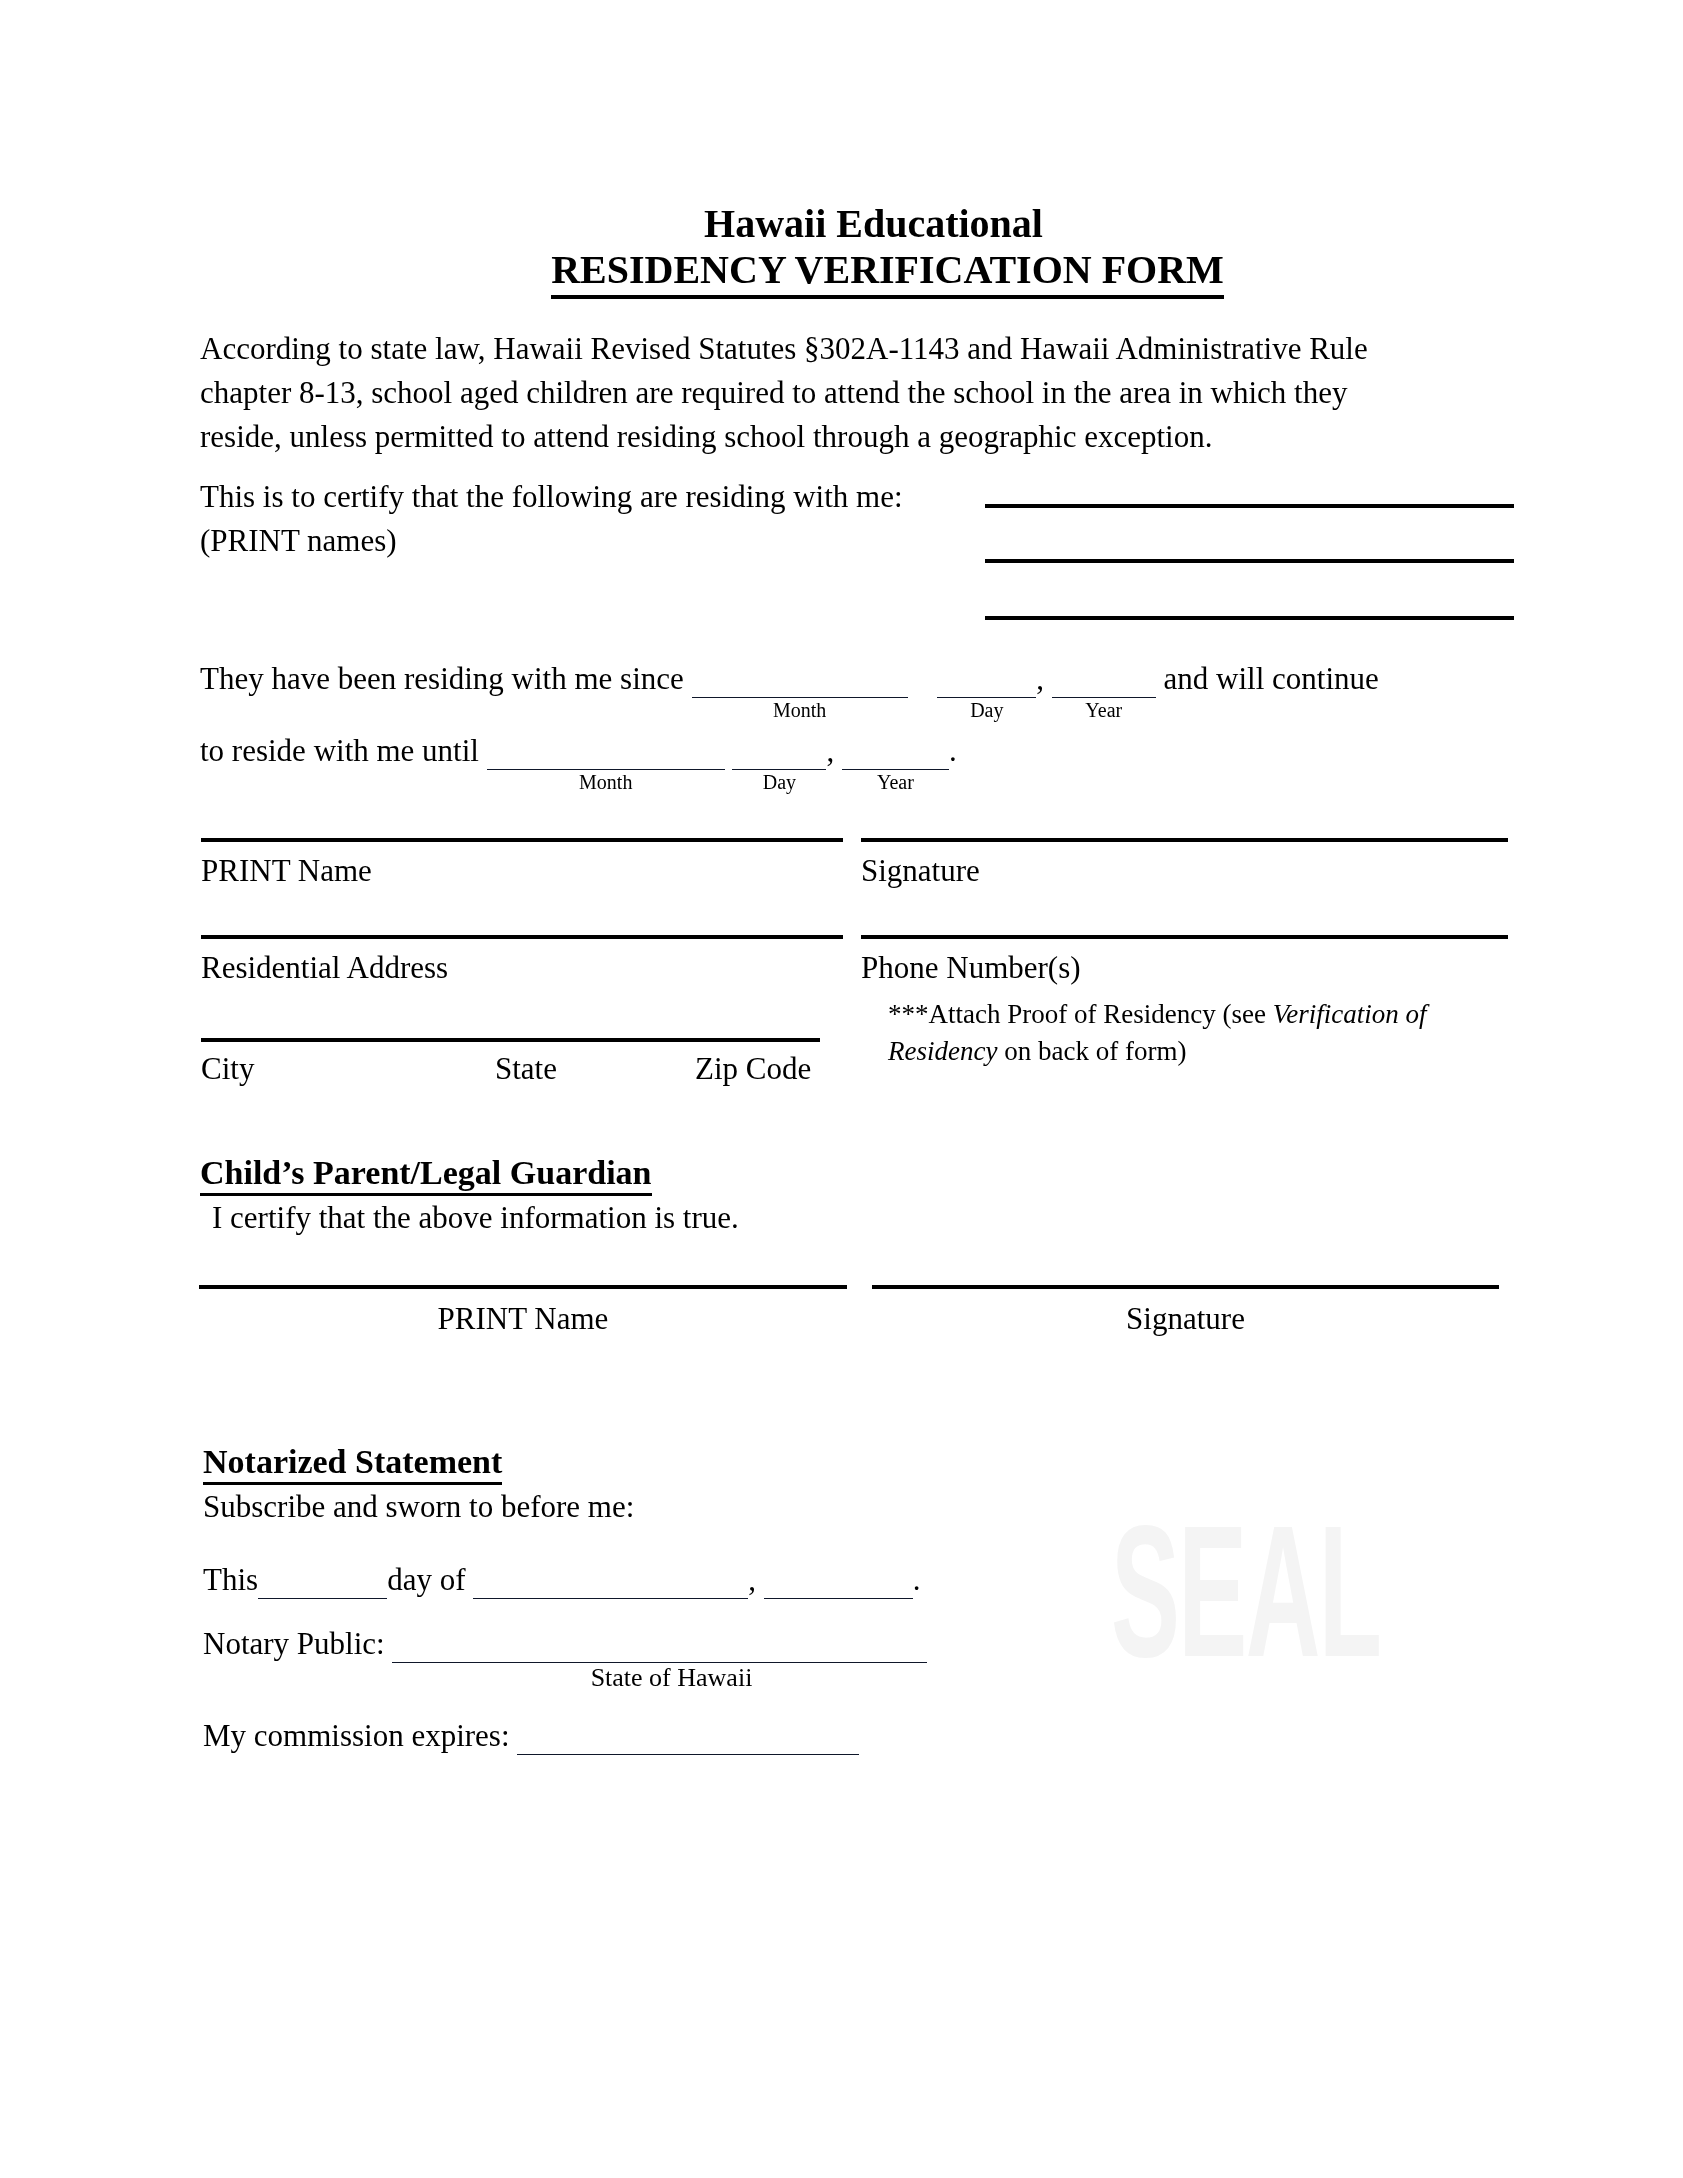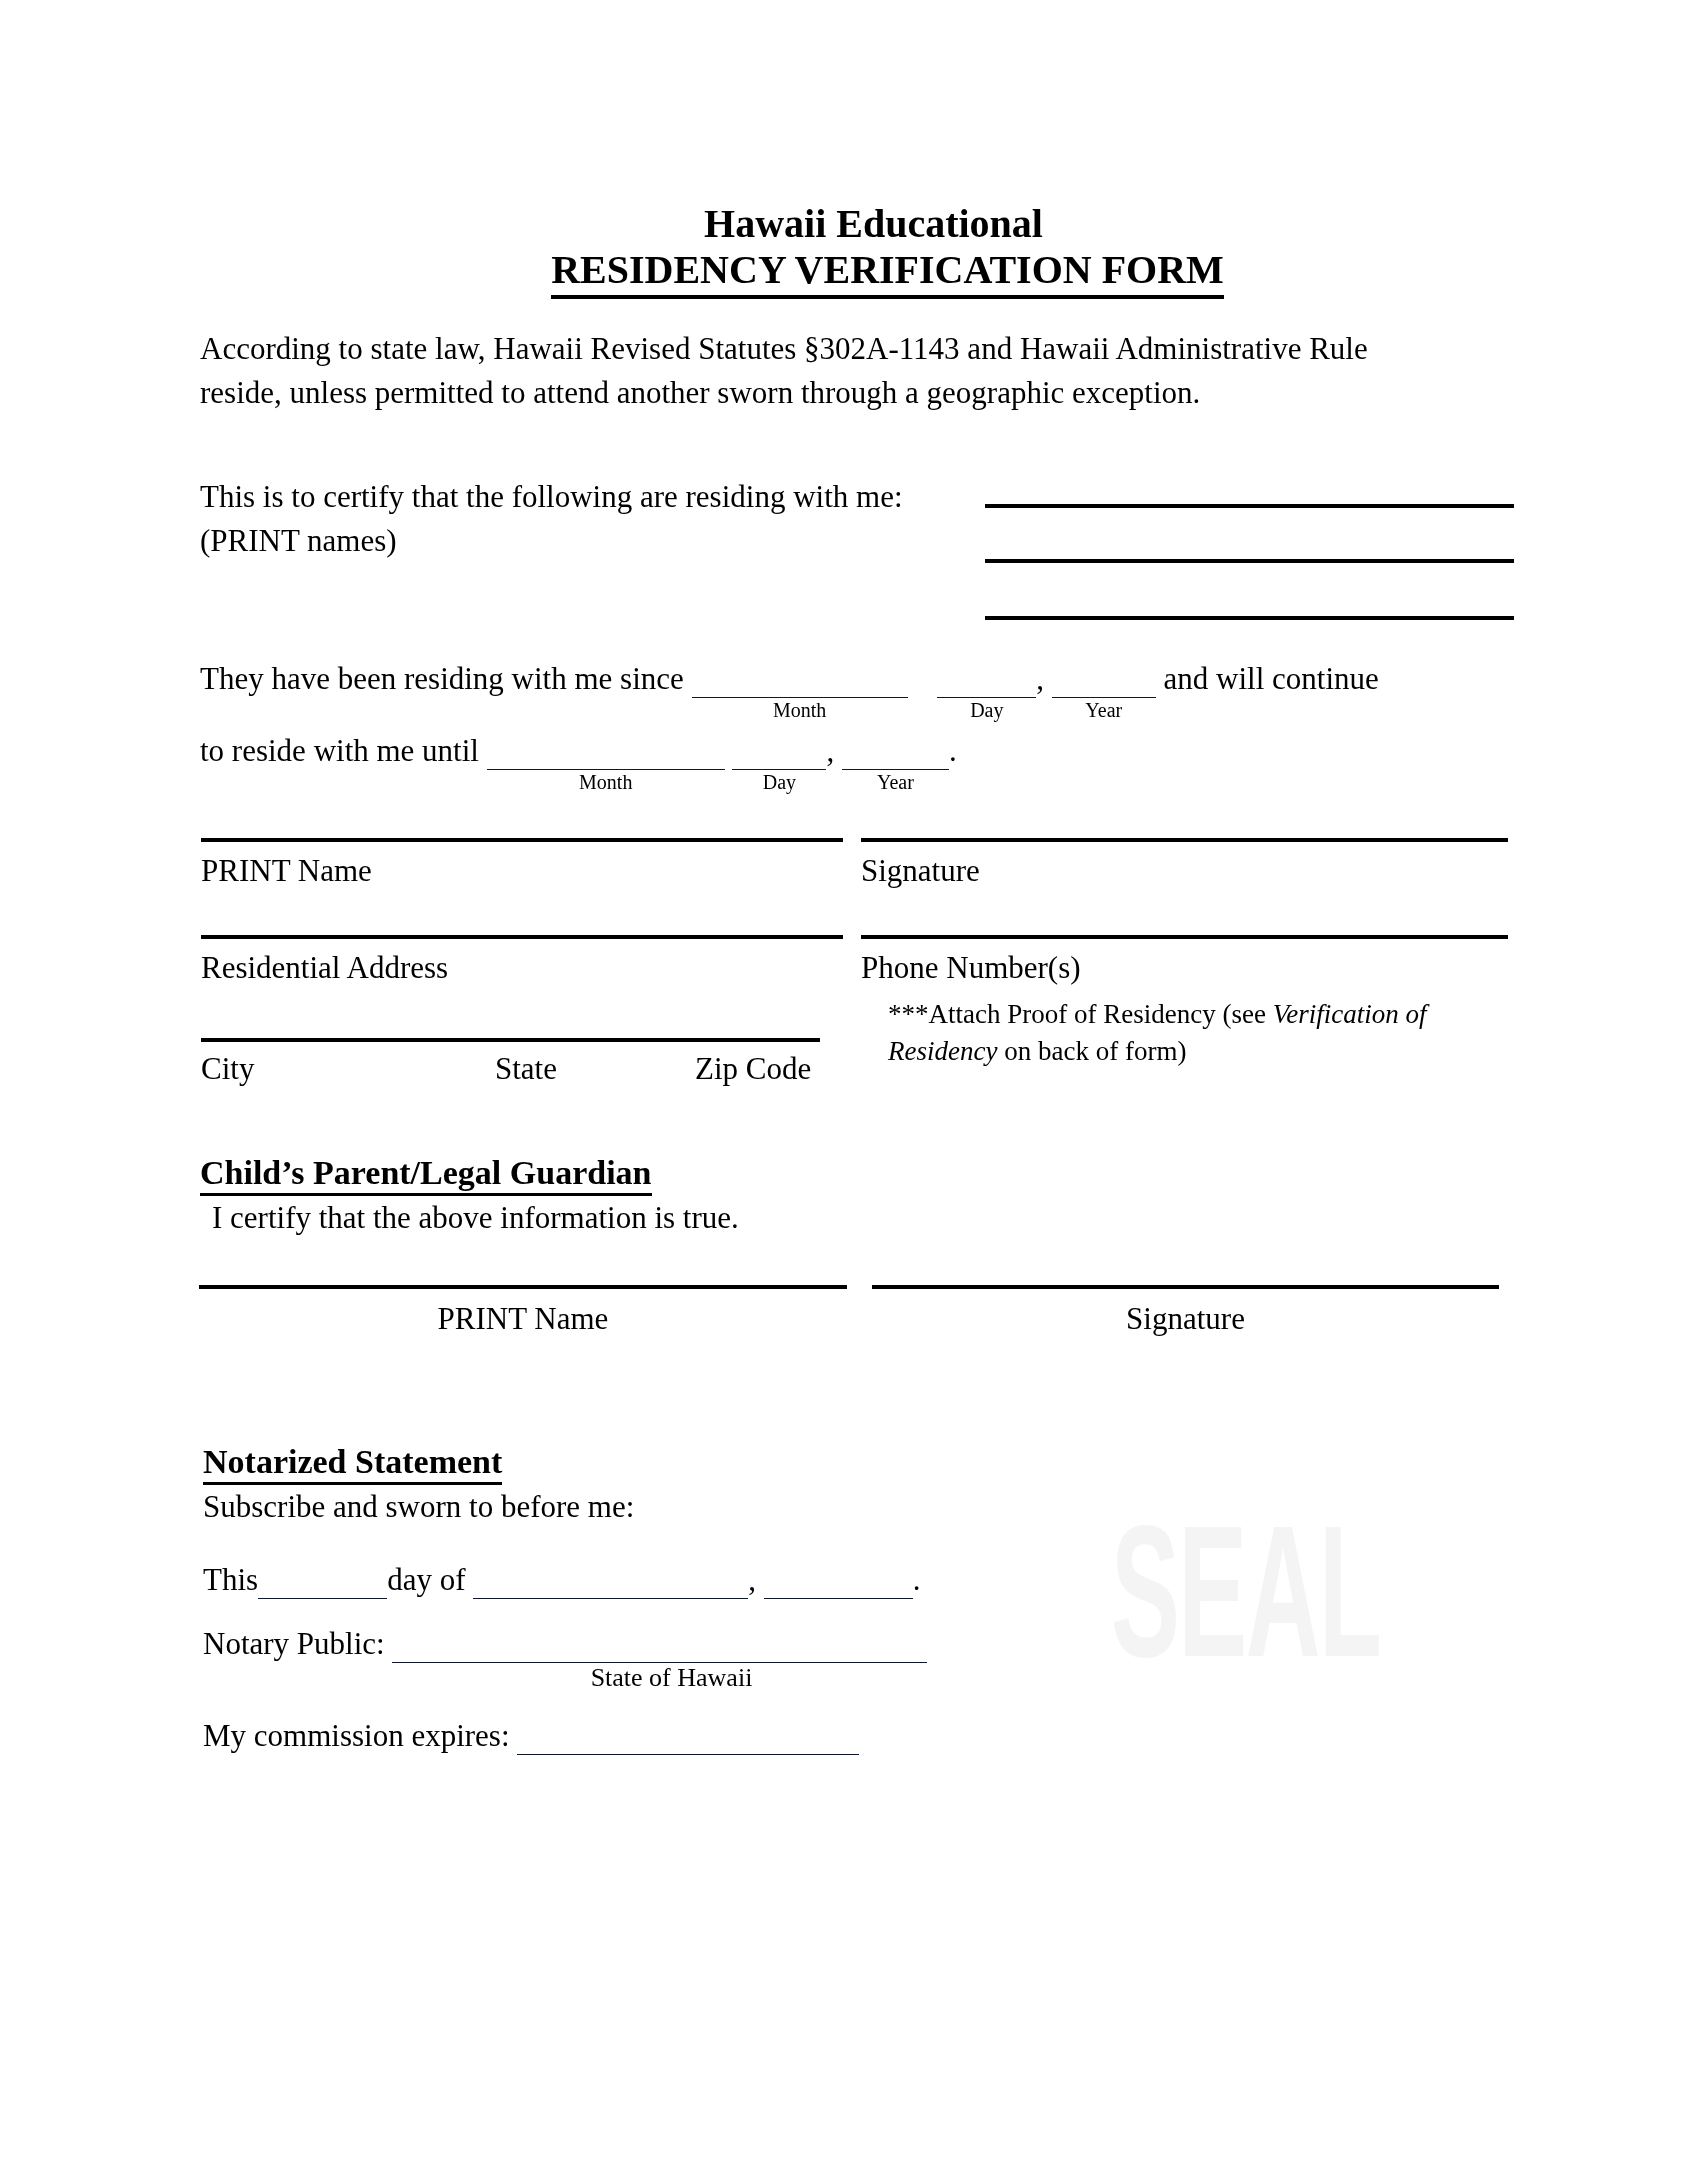--- a/index.html
+++ b/index.html
@@ -52,21 +52,22 @@
 
   <div class="abs title-block" style="left:0; top:201px; width:1683px;">
     <div>Hawaii Educational</div>
     <div>
       <span class="title-underline">RESIDENCY VERIFICATION FORM</span>
     </div>
   </div>
 
   <div class="abs intro" style="left:200px; top:327px;">
     <div>According to state law, Hawaii Revised Statutes §302A-1143 and Hawaii Administrative Rule</div>
-    <div>reside, unless permitted to attend another sworn through a geographic exception.</div>
+    <div>chapter 8-13, school aged children are required to attend the school in the area in which they</div>
+    <div>reside, unless permitted to attend residing school through a geographic exception.</div>
   </div>
 
   <div class="abs body-text" style="left:200px; top:477px;">This is to certify that the following are residing with me:</div>
   <div class="abs body-text" style="left:200px; top:521px;">(PRINT names)</div>
 
   <div class="hl" style="left:985px; top:504px; width:529px;"></div>
   <div class="hl" style="left:985px; top:559px; width:529px;"></div>
   <div class="hl" style="left:985px; top:616px; width:529px;"></div>
 
   <div class="abs body-text" style="left:200px; top:659px;">

